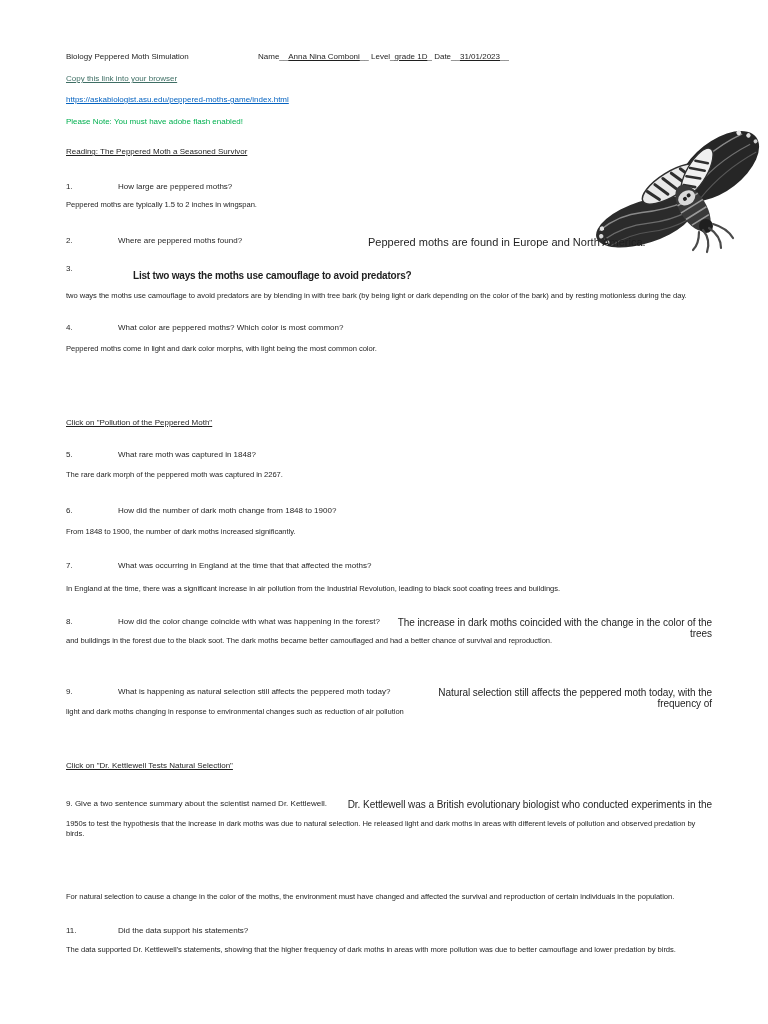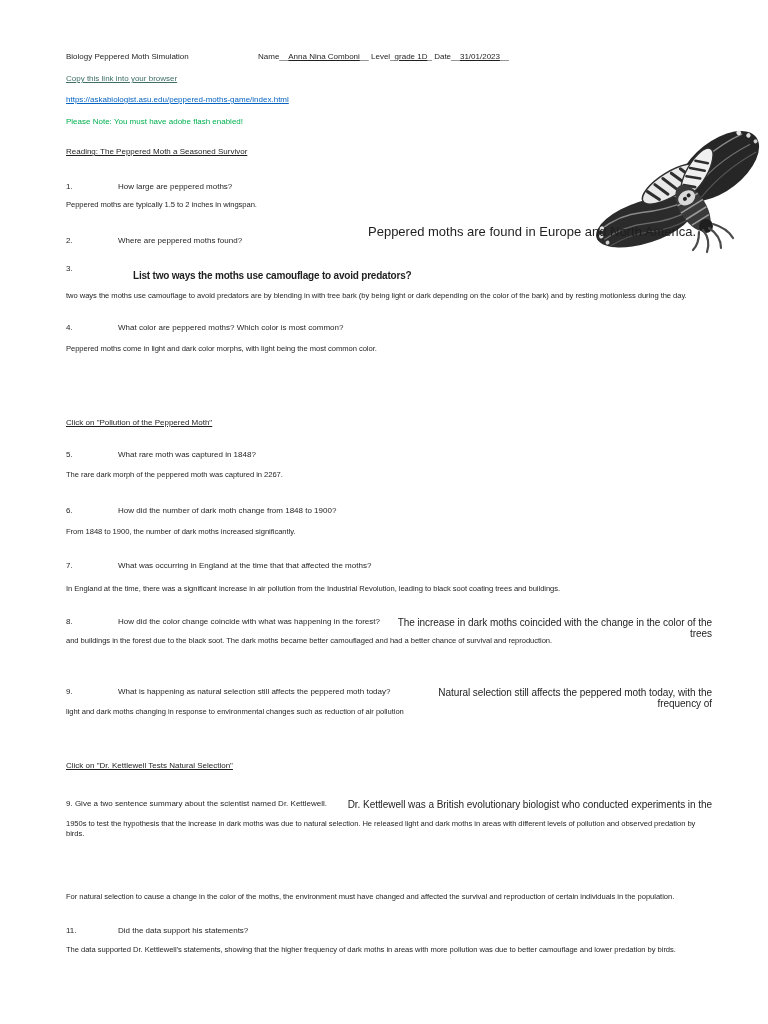--- a/index.html
+++ b/index.html
@@ -85,21 +85,21 @@
   <div class="qrow" style="top:182px">
     <span class="qnum">1.</span>
     <span class="qtext">How large are peppered moths?</span>
   </div>
   <div class="para" style="top:200px">Peppered moths are typically 1.5 to 2 inches in wingspan.</div>
 
   <div class="qrow" style="top:236px;width:290px">
     <span class="qnum">2.</span>
     <span class="qtext">Where are peppered moths found?</span>
   </div>
-  <div class="abs" style="left:368px;top:224px;font-size:13px">Peppered moths are found in Europe and North America.</div>
+  <div class="abs" style="left:368px;top:236px;font-size:11px">Peppered moths are found in Europe and North America.</div>
 
   <div class="abs" style="left:66px;top:264px">3.</div>
   <div class="abs qbold" style="left:118px;top:270px">List two ways the moths use camouflage to avoid predators?</div>
   <div class="para" style="top:291px">two ways the moths use camouflage to avoid predators are by blending in with tree bark (by being light or dark depending on the color of the bark) and by resting motionless during the day.</div>
 
   <div class="qrow" style="top:323px">
     <span class="qnum">4.</span>
     <span class="qtext">What color are peppered moths? Which color is most common?</span>
   </div>
   <div class="para" style="top:344px">Peppered moths come in light and dark color morphs, with light being the most common color.</div>

